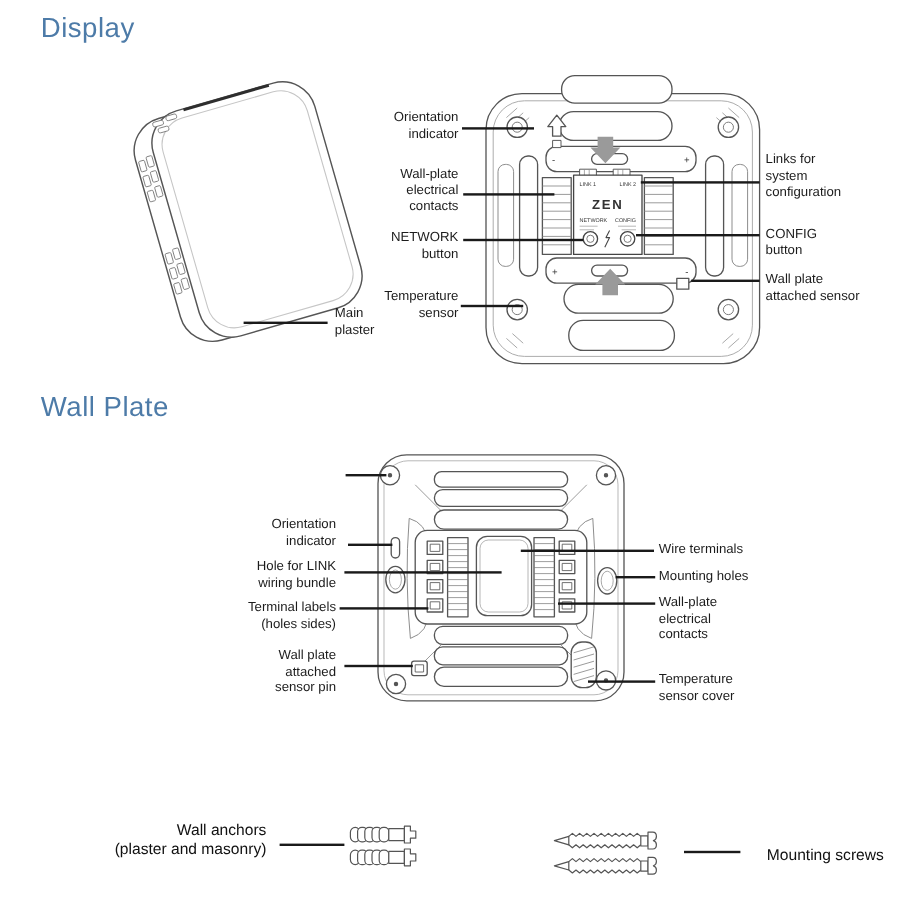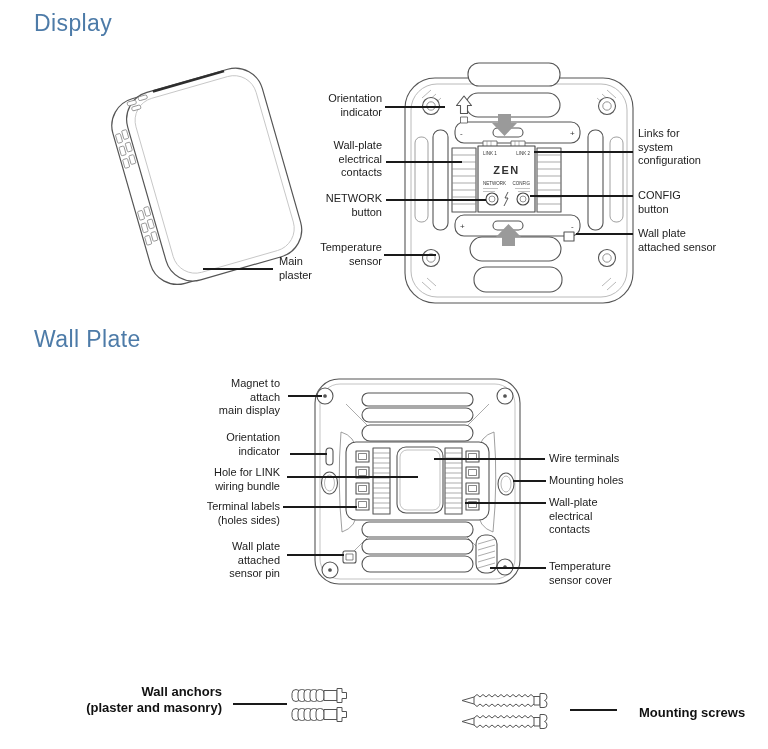--- a/index.html
+++ b/index.html
@@ -1,21 +1,21 @@
 <!DOCTYPE html>
 <html><head>
 <meta charset="utf-8">
 <style>
   html,body{margin:0;padding:0;background:#fff;}
   .page{position:relative;width:768px;height:749px;background:#ffffff;overflow:hidden;
         font-family:"Liberation Sans", sans-serif;}
   .hd{position:absolute;font-size:23px;color:#4d7ba8;letter-spacing:.4px;font-weight:400;}
   .co{position:absolute;font-size:11px;line-height:13.5px;white-space:pre-line;color:#1c1c1c;}
   .co.r{text-align:right;}
-  .co.lg{font-size:13px;line-height:16px;color:#111;font-weight:bold;}
+  .co.lg{font-size:13px;line-height:16px;color:#111;}
   .ld{position:absolute;height:2px;background:#1a1a1a;}
   svg{position:absolute;overflow:visible;}
   text{font-family:"Liberation Sans", sans-serif;fill:#333;}
 </style>
 </head>
 <body>
 
 <div class="page">
 
   <div class="hd" style="left:34px;top:10px">Display</div>
@@ -270,23 +270,20 @@
 
   <div class="ld" style="left:385px;top:106px;width:60px"></div>
   <div class="ld" style="left:386px;top:161px;width:76px"></div>
   <div class="ld" style="left:386px;top:199px;width:100px"></div>
   <div class="ld" style="left:384px;top:254px;width:52px"></div>
   <div class="ld" style="left:534px;top:151px;width:99px"></div>
   <div class="ld" style="left:530px;top:195px;width:103px"></div>
   <div class="ld" style="left:576px;top:233px;width:57px"></div>
   <div class="ld" style="left:203px;top:268px;width:70px"></div>
 
-  <div class="co r" style="right:488px;top:377px">Magnet to
-attach
-main display</div>
   <div class="co r" style="right:488px;top:431px">Orientation
 indicator</div>
   <div class="co r" style="right:488px;top:466px">Hole for LINK
 wiring bundle</div>
   <div class="co r" style="right:488px;top:500px">Terminal labels
 (holes sides)</div>
   <div class="co r" style="right:488px;top:540px">Wall plate
 attached
 sensor pin</div>
   <div class="co" style="left:549px;top:452px">Wire terminals</div>

